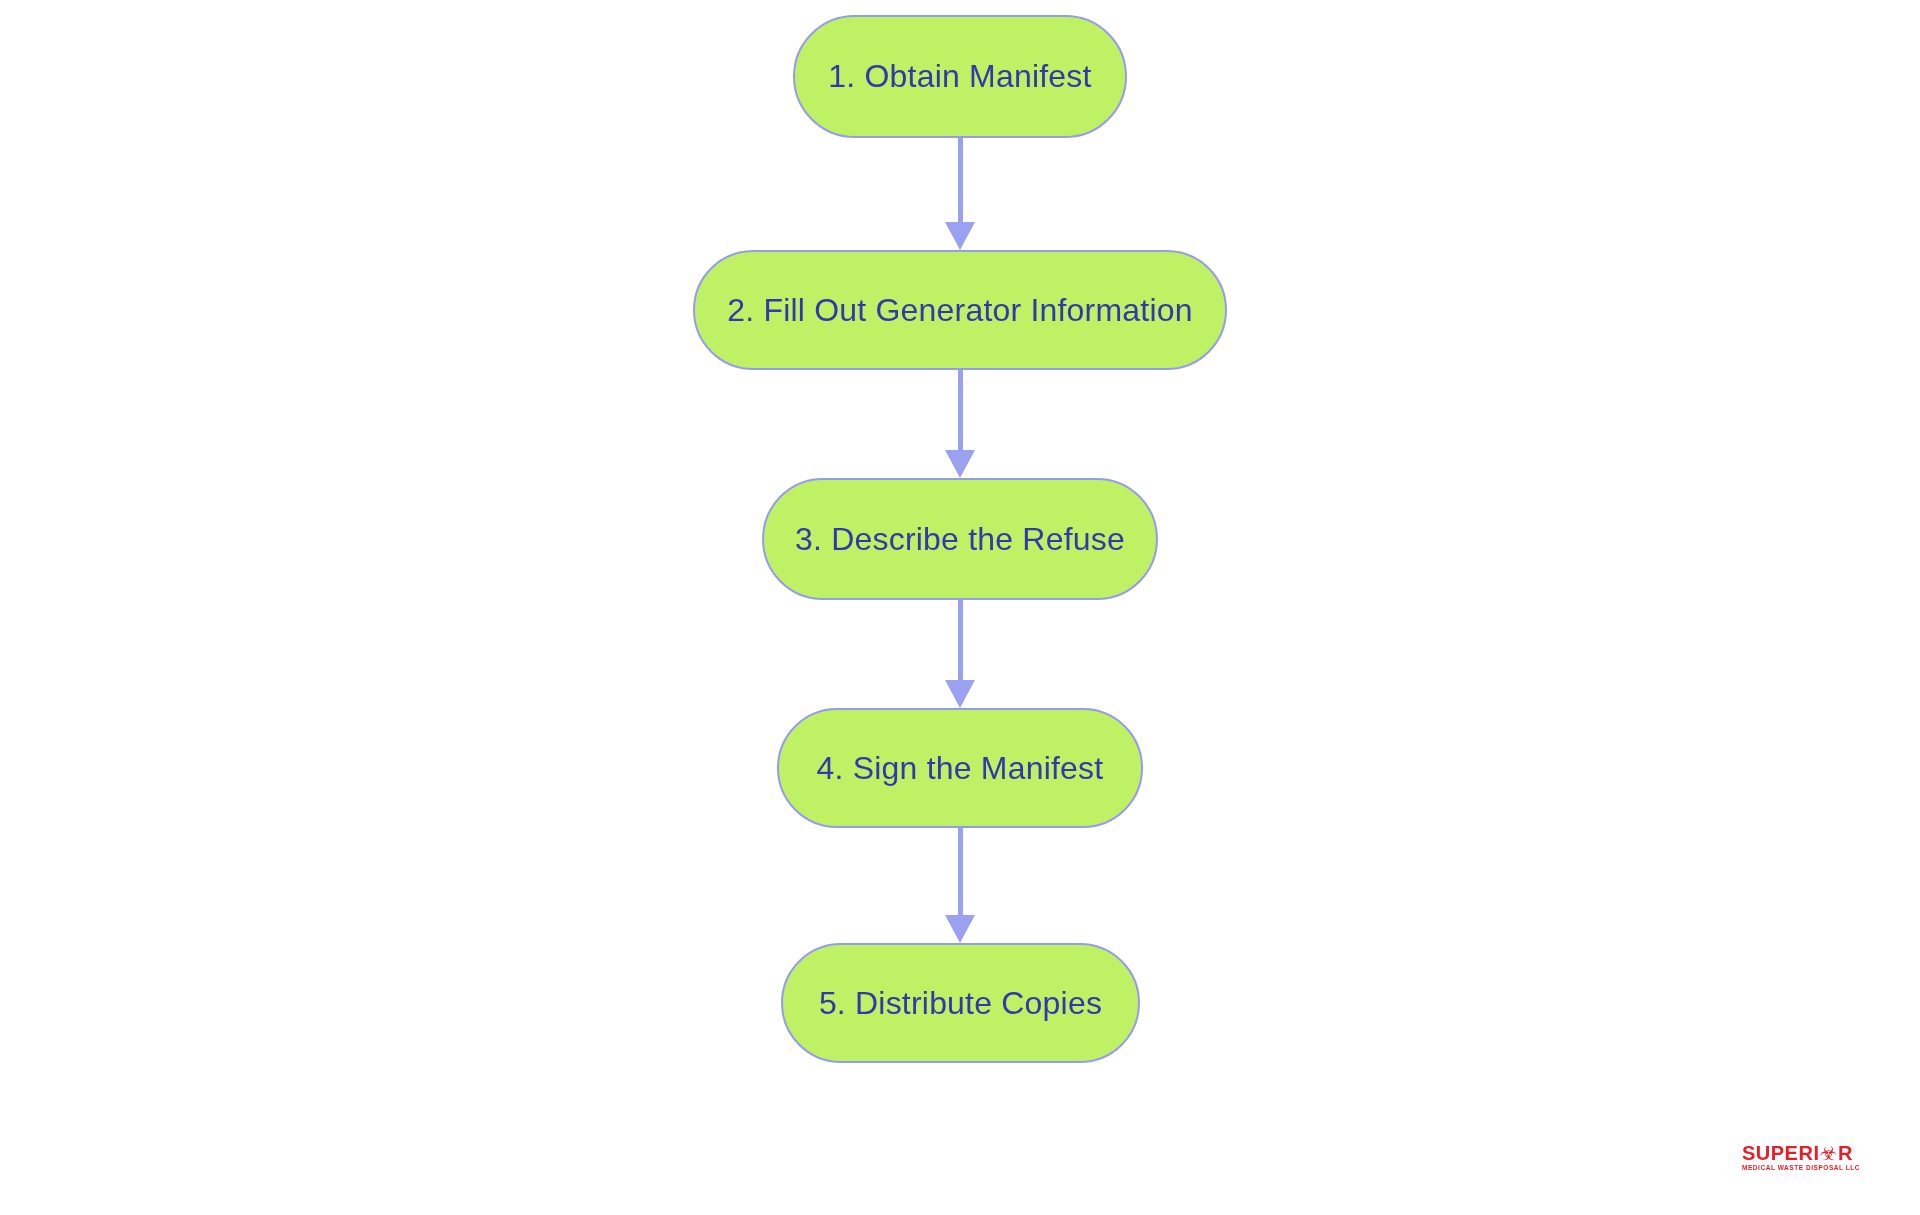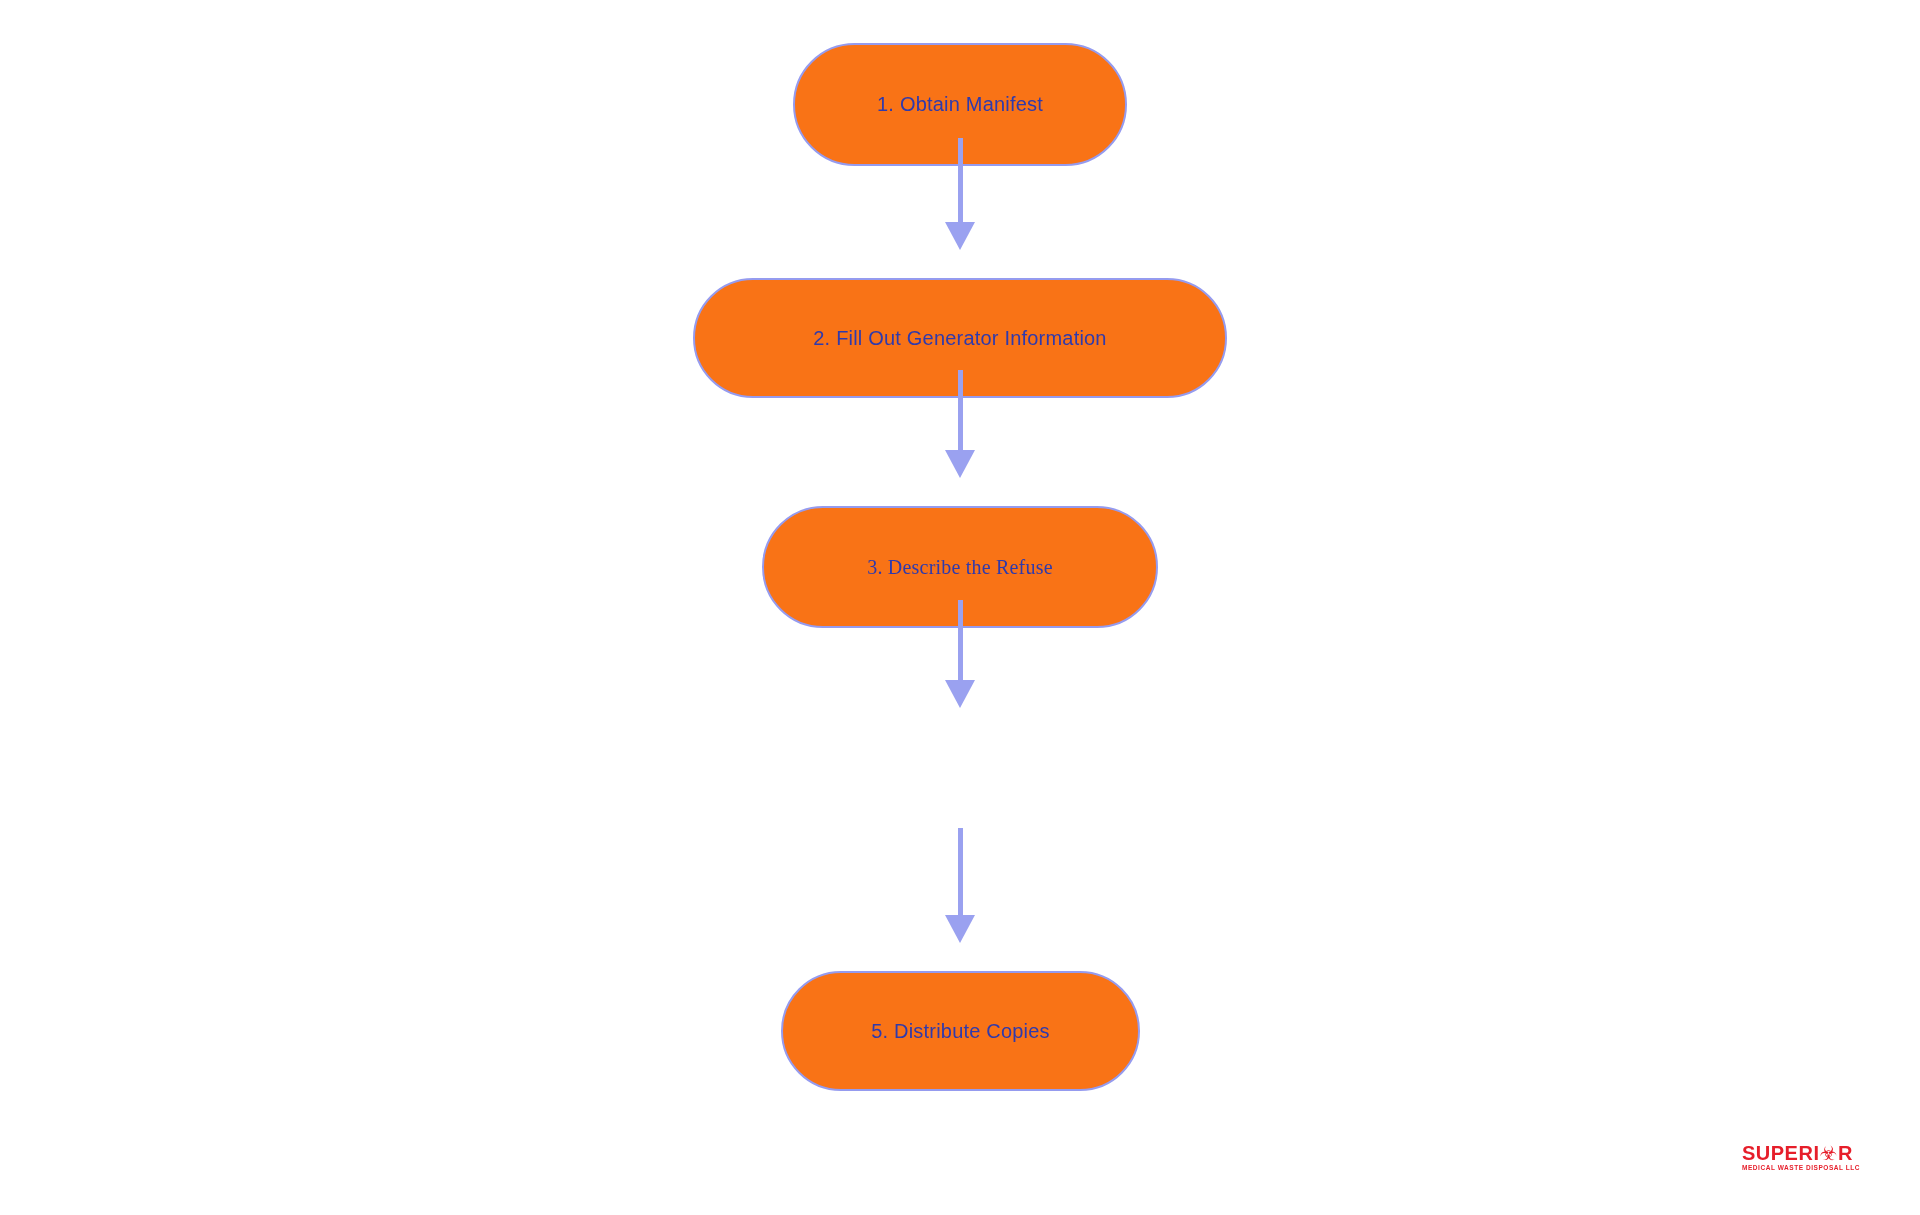--- a/index.html
+++ b/index.html
@@ -11,35 +11,34 @@
   .canvas {
     position: relative;
     width: 1920px;
     height: 1215px;
     background: #ffffff;
     overflow: hidden;
   }
   .node {
     position: absolute;
     box-sizing: border-box;
-    background: #f97316;
+    background: #bef264;
     border: 2px solid #959bef;
     border-radius: 62px;
     display: flex;
     align-items: center;
     justify-content: center;
     color: #2f3aad;
-    font-size: 20px;
+    font-size: 32px;
     letter-spacing: 0.2px;
     white-space: nowrap;
-    margin-top: 28px;
   }
   .node-1 { left: 793px; top: 15px;  width: 334px; height: 123px; }
   .node-2 { left: 693px; top: 250px; width: 534px; height: 120px; align-items: center; }
-  .node-3 { left: 762px; top: 478px; width: 396px; height: 122px; font-family: Liberation Serif, serif; }
+  .node-3 { left: 762px; top: 478px; width: 396px; height: 122px; }
   .node-4 { left: 777px; top: 708px; width: 366px; height: 120px; }
   .node-5 { left: 781px; top: 943px; width: 359px; height: 120px; }
 
   .arrow-shaft {
     position: absolute;
     left: 958px;
     width: 5px;
     background: #9aa1f0;
   }
   .shaft-1 { top: 138px; height: 86px; }
@@ -108,20 +107,23 @@
   <div class="arrow-shaft shaft-2"></div>
   <div class="arrow-head head-2"></div>
 
   <div class="node node-3">
     <span>3. Describe the Refuse</span>
   </div>
 
   <div class="arrow-shaft shaft-3"></div>
   <div class="arrow-head head-3"></div>
 
+  <div class="node node-4">
+    <span>4. Sign the Manifest</span>
+  </div>
 
   <div class="arrow-shaft shaft-4"></div>
   <div class="arrow-head head-4"></div>
 
   <div class="node node-5">
     <span>5. Distribute Copies</span>
   </div>
 
   <div class="logo">
     <div class="logo-word"><span>SUPERI</span><span class="logo-biohazard">☣</span><span>R</span></div>

